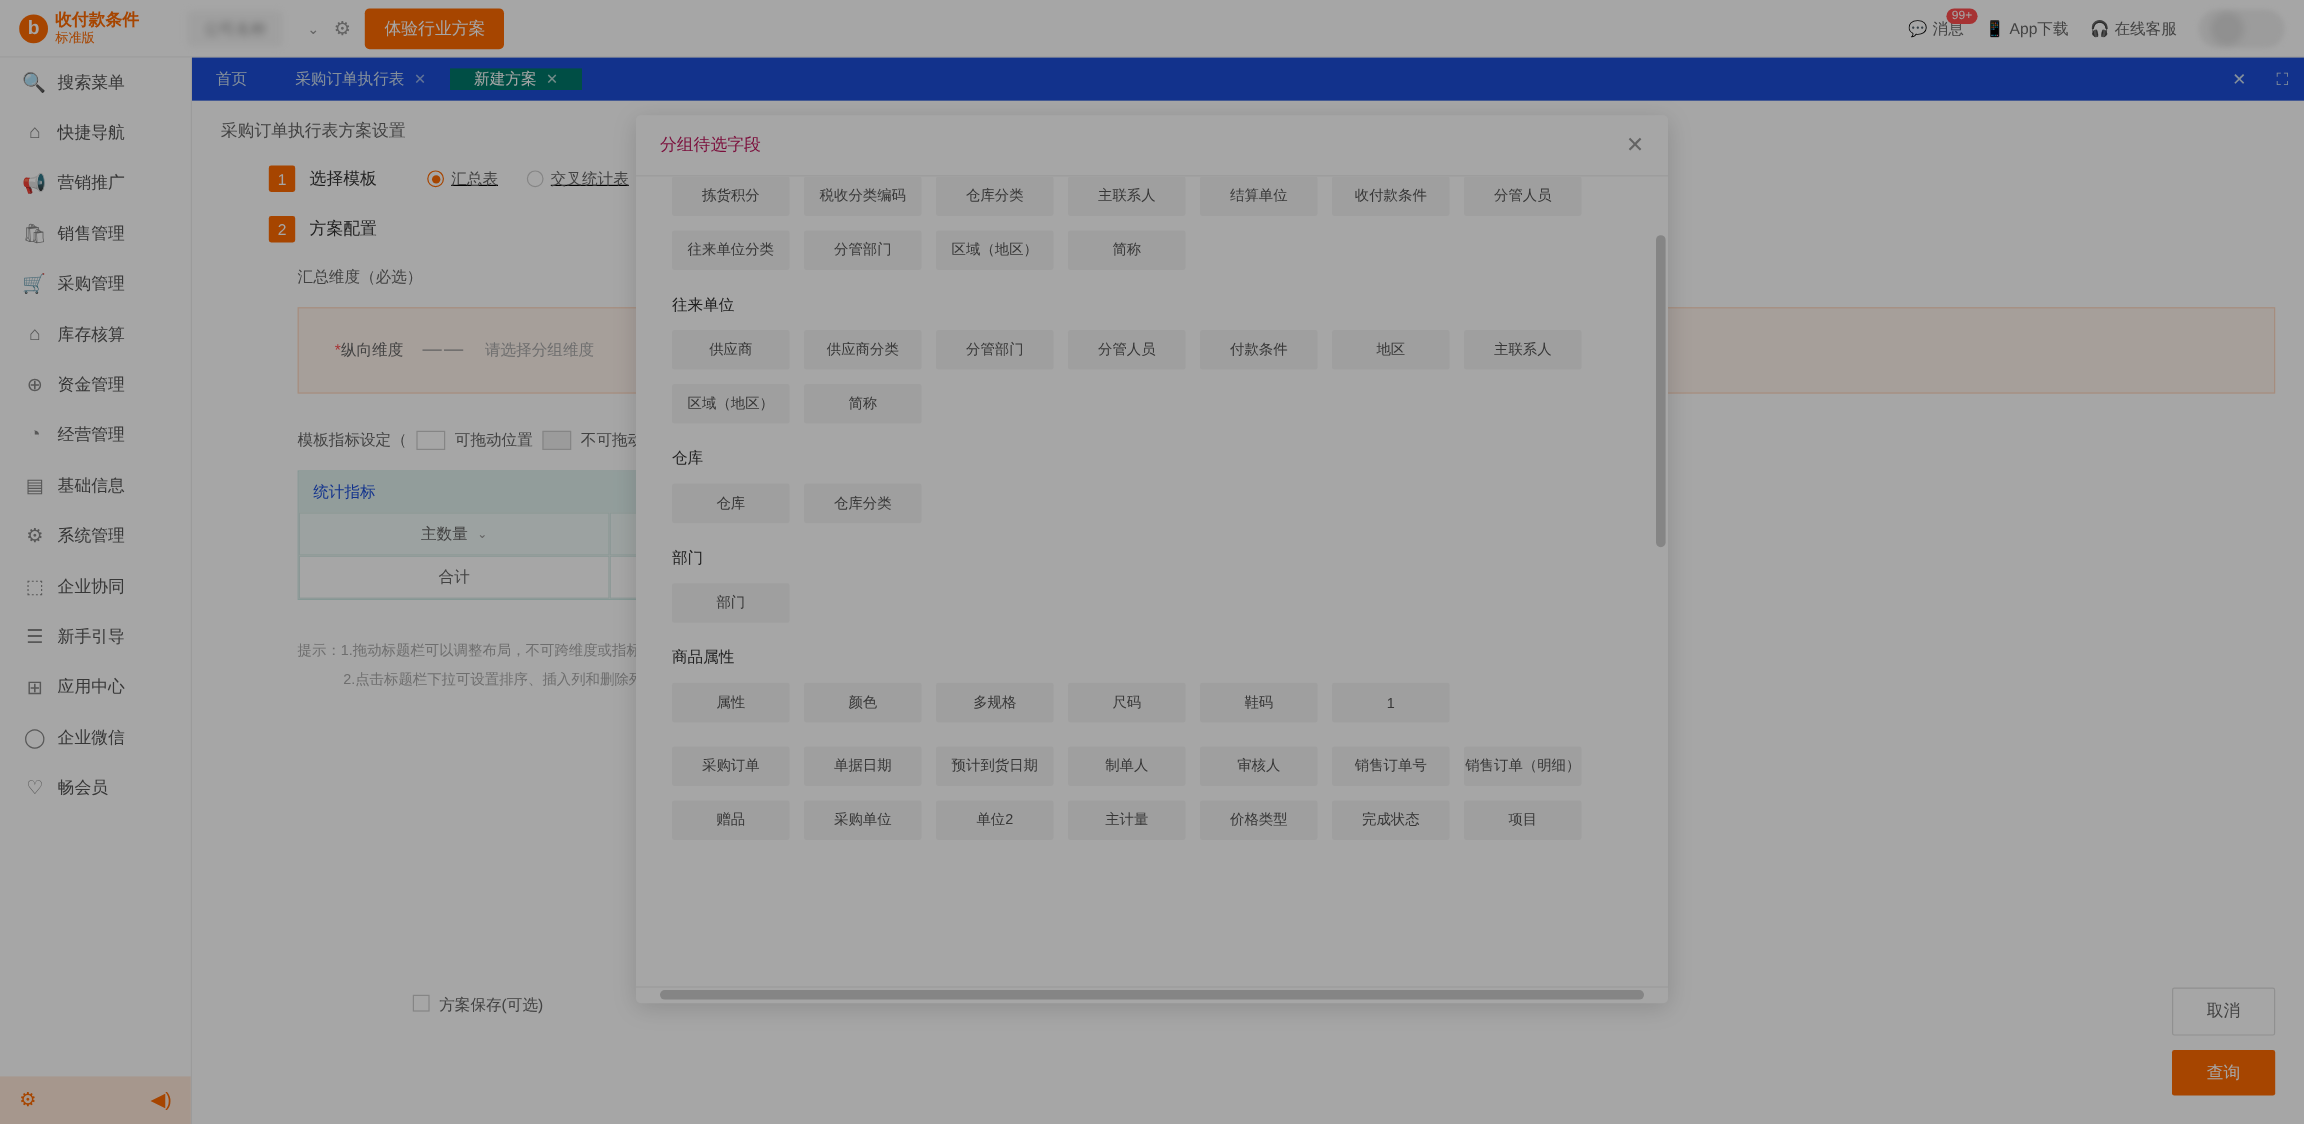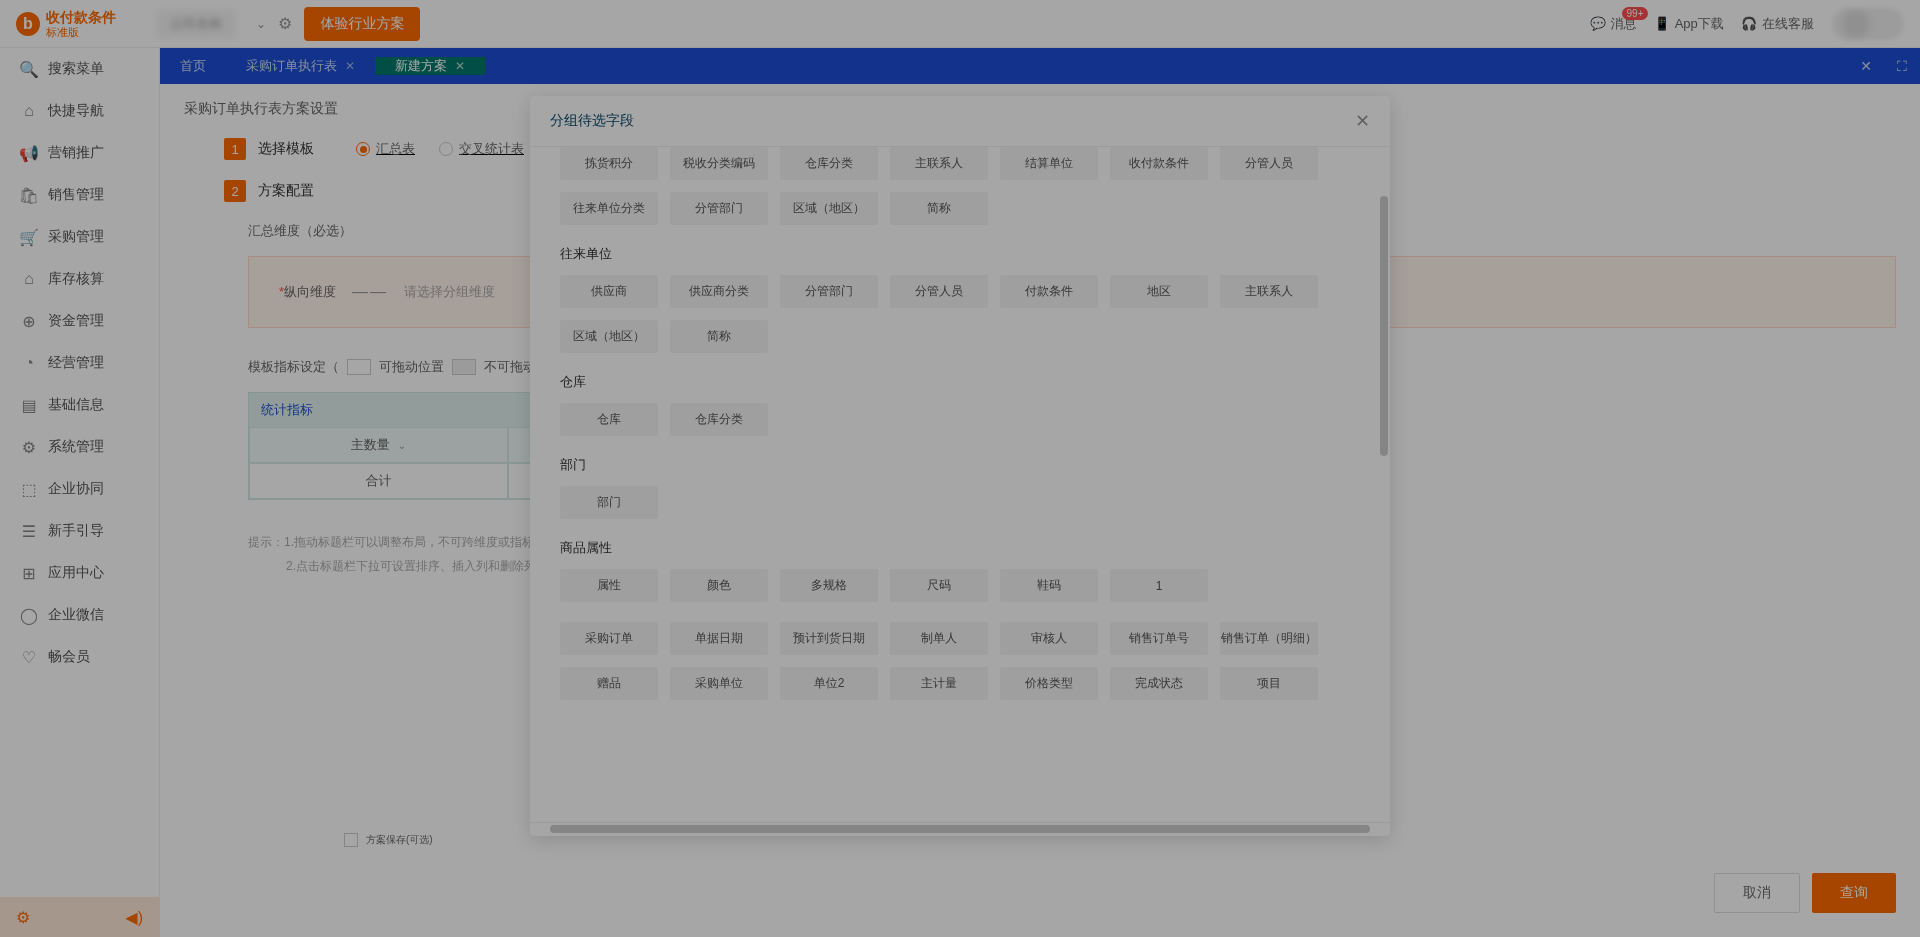--- a/index.html
+++ b/index.html
@@ -58,32 +58,32 @@
 .legend-box { width: 24px; height: 16px; border: 1px solid #ccc; }
 .legend-box.movable { background: #fff; }
 .legend-box.fixed { background: #eee; }
 .stats-table { border: 1px solid #cde8e4; width: 520px; }
 .stats-header { background: #e0f2ef; padding: 8px 12px; font-size: 13px; color: #1d4ed8; }
 .stats-row { display: flex; }
 .stats-cell { flex: 1; border: 1px solid #d4e9e5; padding: 8px 12px; font-size: 13px; color: #666; text-align: center; background: #f0f9f7; position: relative; }
 .stats-cell-inner { display: flex; align-items: center; justify-content: center; gap: 8px; }
 .cell-chev { font-size: 10px; color: #999; }
 .hints { margin-top: 30px; font-size: 12px; color: #aaa; line-height: 2; }
-.save-check-row { position: absolute; left: 184px; bottom: 90px; display: flex; align-items: flex-start; gap: 8px; font-size: 10px; color: #666; }
+.save-check-row { position: absolute; left: 184px; bottom: 90px; display: flex; align-items: flex-start; gap: 8px; font-size: 13px; color: #666; }
 .checkbox-sq { width: 14px; height: 14px; border: 1px solid #ccc; }
-.footer-btns { position: absolute; right: 24px; bottom: 24px; display: flex; gap: 12px; }
+.footer-btns { position: absolute; right: 24px; bottom: 24px; display: flex; gap: 12px; flex-direction: column; }
 .btn { padding: 10px 28px; font-size: 14px; border: none; cursor: pointer; border-radius: 2px; }
 .btn-cancel { background: #fff; border: 1px solid #ddd; color: #666; }
 .btn-primary { background: #ff6a00; color: #fff; }
 
 
 .overlay { position: absolute; inset: 0; background: rgba(0,0,0,0.35); z-index: 100; }
 .modal { position: absolute; left: 530px; top: 96px; width: 860px; height: 740px; background: #fff; border-radius: 4px; box-shadow: 0 4px 20px rgba(0,0,0,0.15); display: flex; flex-direction: column; }
 .modal-header { padding: 14px 20px; display: flex; align-items: center; justify-content: space-between; border-bottom: 1px solid #eee; }
-.modal-title { font-size: 14px; color: #0c4a6e; }
+.modal-title { font-size: 14px; color: #be185d; }
 .modal-close { font-size: 18px; color: #999; cursor: pointer; background: none; border: none; }
 .modal-body { flex: 1; overflow-y: auto; padding: 0 30px 20px; }
 .field-group { margin-bottom: 20px; }
 .group-title { font-size: 13px; color: #333; margin: 18px 0 12px; font-weight: 500; }
 .chip-row { display: flex; flex-wrap: wrap; gap: 12px; }
 .chip { background: #f5f5f5; border: none; padding: 8px 0; width: 98px; text-align: center; font-size: 12px; color: #555; cursor: pointer; border-radius: 2px; }
 .modal-scroll-h { height: 14px; border-top: 1px solid #eee; position: relative; }
 .scroll-thumb-h { position: absolute; left: 20px; right: 20px; top: 2px; height: 8px; background: #ccc; border-radius: 4px; }
 .modal-body-scroll { position: absolute; right: 2px; top: 40px; bottom: 14px; width: 10px; }
 .scroll-thumb-v { position: absolute; right: 0; top: 60px; width: 8px; height: 260px; background: #ccc; border-radius: 4px; }

